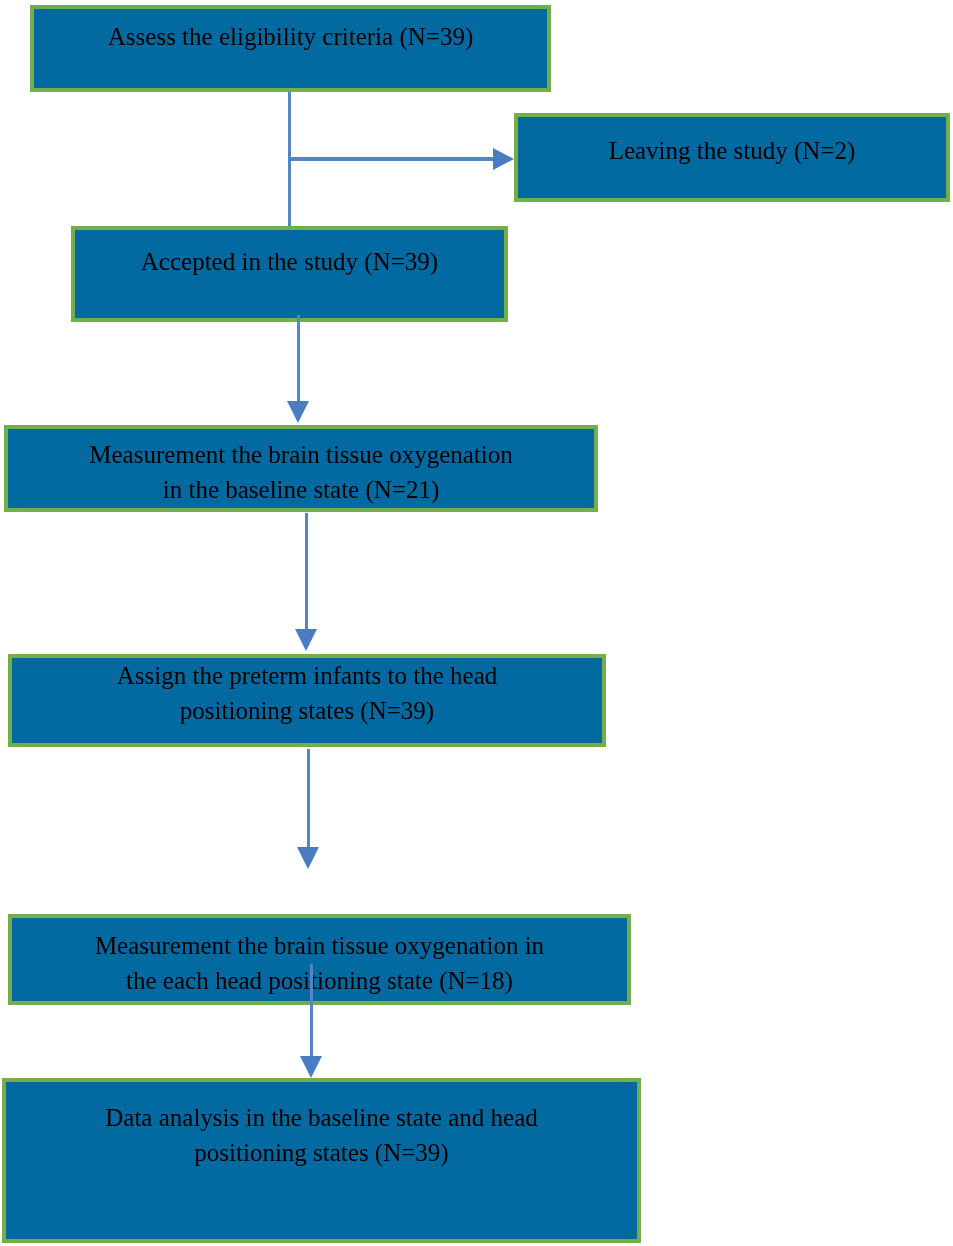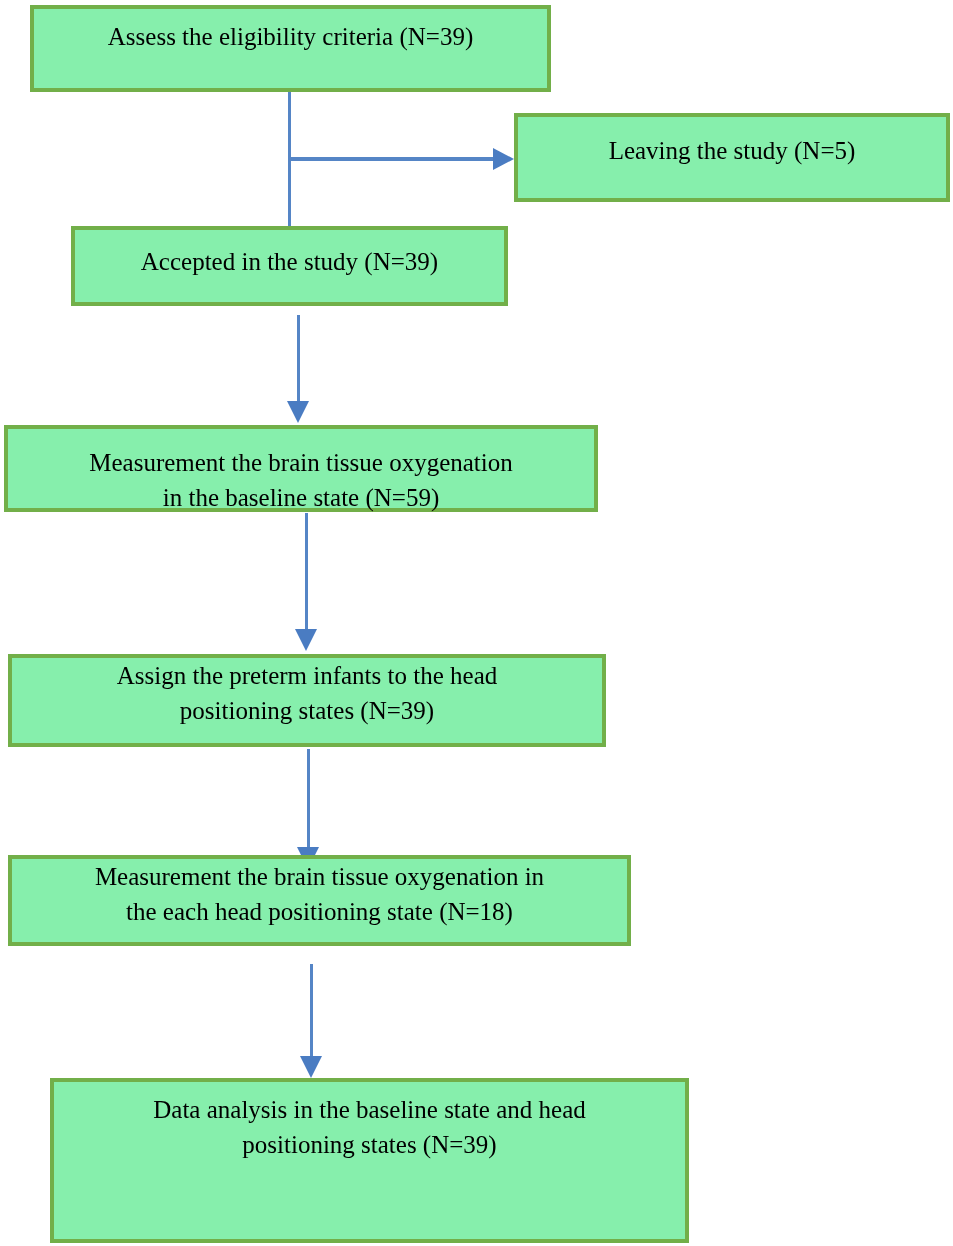--- a/index.html
+++ b/index.html
@@ -13,21 +13,21 @@
     height: 1246px;
     background: #ffffff;
     font-family: "Liberation Serif", "DejaVu Serif", serif;
     color: #000000;
     overflow: hidden;
   }
   .box {
     position: absolute;
     box-sizing: border-box;
     border: 4px solid #72AF49;
-    background: #86efac;
+    background: #0369a1;
     text-align: center;
     font-size: 25px;
     line-height: 35px;
   }
   .box .txt { display: block; }
   .vline {
     position: absolute;
     width: 3px;
     background: #5585C6;
   }
@@ -61,52 +61,52 @@
   <div class="box" style="left:30px; top:5px; width:521px; height:87px; padding-top:10px;">
     <span class="txt">Assess the eligibility criteria (N=39)</span>
   </div>
 
   <div class="vline" style="left:288px; top:92px; height:134px;"></div>
 
   <div class="hline" style="left:290px; top:157px; width:203px;"></div>
   <div class="head-right" style="left:493px; top:148px;"></div>
 
   <div class="box" style="left:514px; top:113px; width:436px; height:89px; padding-top:16px;">
-    <span class="txt">Leaving the study (N=5)</span>
+    <span class="txt">Leaving the study (N=2)</span>
   </div>
 
-  <div class="box" style="left:71px; top:226px; width:437px; height:80px; padding-top:14px;">
+  <div class="box" style="left:71px; top:226px; width:437px; height:96px; padding-top:14px;">
     <span class="txt">Accepted in the study (N=39)</span>
   </div>
 
   <div class="vline" style="left:297px; top:315px; height:86px;"></div>
   <div class="head-down" style="left:287px; top:401px;"></div>
 
-  <div class="box" style="left:4px; top:425px; width:594px; height:87px; padding-top:16px;">
+  <div class="box" style="left:4px; top:425px; width:594px; height:87px; padding-top:8px;">
     <span class="txt">Measurement the brain tissue oxygenation</span>
-    <span class="txt">in the baseline state (N=59)</span>
+    <span class="txt">in the baseline state (N=21)</span>
   </div>
 
   <div class="vline" style="left:305px; top:513px; height:116px;"></div>
   <div class="head-down" style="left:295px; top:629px;"></div>
 
   <div class="box" style="left:8px; top:654px; width:598px; height:93px; ">
     <span class="txt">Assign the preterm infants to the head</span>
     <span class="txt">positioning states (N=39)</span>
   </div>
 
   <div class="vline" style="left:307px; top:749px; height:98px;"></div>
   <div class="head-down" style="left:297px; top:847px;"></div>
 
-  <div class="box" style="left:8px; top:855px; width:623px; height:91px; ">
+  <div class="box" style="left:8px; top:914px; width:623px; height:91px; padding-top:10px;">
     <span class="txt">Measurement the brain tissue oxygenation in</span>
     <span class="txt">the each head positioning state (N=18)</span>
   </div>
 
   <div class="vline" style="left:310px; top:964px; height:92px;"></div>
   <div class="head-down" style="left:300px; top:1056px;"></div>
 
-  <div class="box" style="left:2px; top:1078px; width:639px; height:165px; padding-top:10px;margin-left:48px;">
+  <div class="box" style="left:2px; top:1078px; width:639px; height:165px; padding-top:18px;">
     <span class="txt">Data analysis in the baseline state and head</span>
     <span class="txt">positioning states (N=39)</span>
   </div>
 
 </div>
 
 </body></html>

